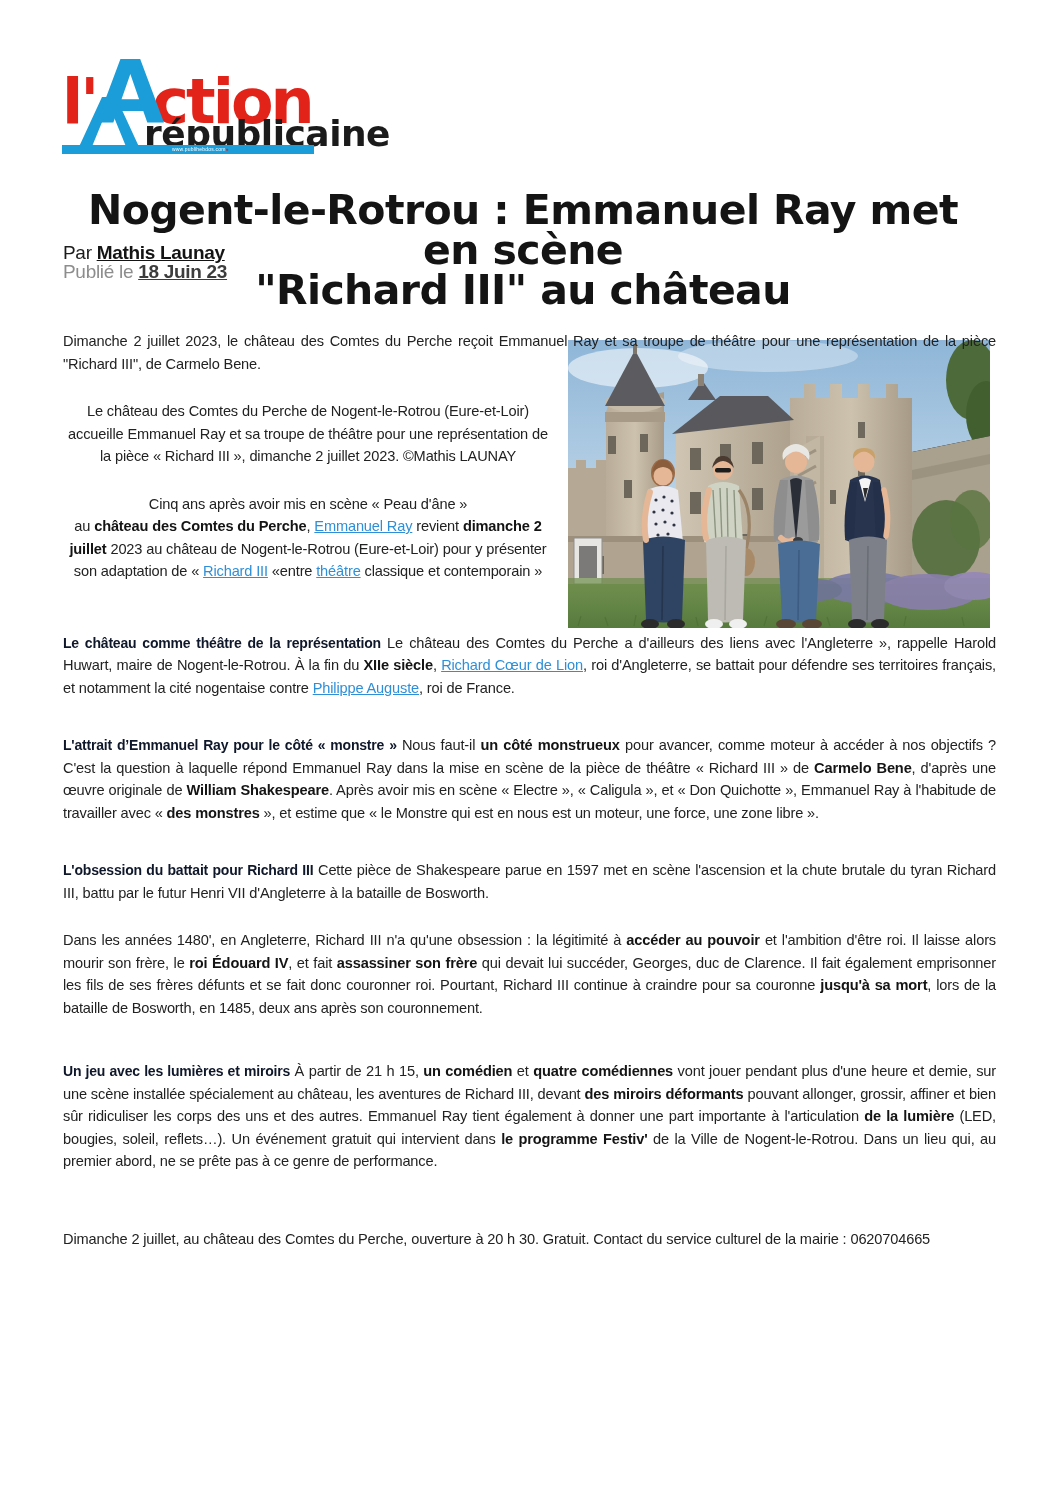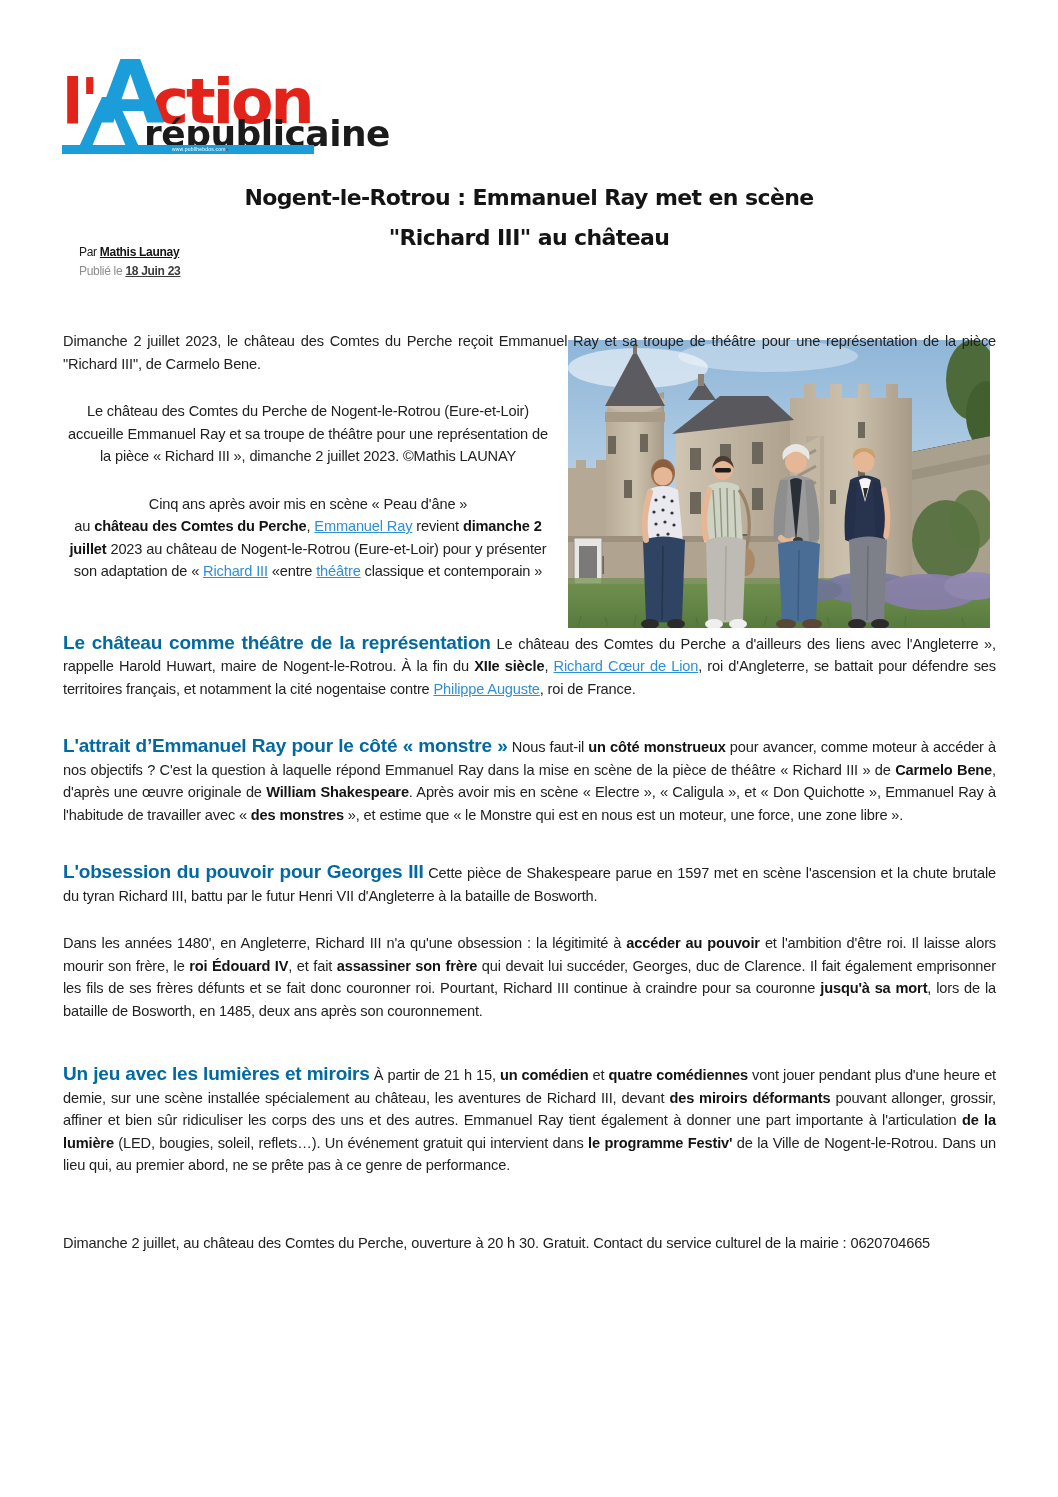--- a/index.html
+++ b/index.html
@@ -91,41 +91,40 @@
     font-family: "Liberation Sans", sans-serif;
     color: #ffffff;
     letter-spacing: 0.2px;
     white-space: nowrap;
   }
   .logo-url .dot { color: #e2231a; }
 
   
   .headline {
     position: absolute;
-    left: 62px;
+    left: 56px;
     top: 163px;
     width: 934px;
     text-align: center;
     font-family: "DejaVu Sans", sans-serif;
     font-weight: bold;
-    font-size: 22px;
+    font-size: 41px;
     line-height: 40px;
     letter-spacing: -0.6px;
     color: #141414;
   }
 
   
   .byline {
     position: absolute;
     left: 63px;
     top: 243px;
-    font-size: 12px;
+    font-size: 19px;
     line-height: 19px;
     letter-spacing: -0.3px;
-    margin-left: 16px;
   }
   .byline .by-label { color: #1b1b1b; font-weight: normal; }
   .byline .author { font-weight: bold; text-decoration: underline; color: #141414; }
   .byline .pub-label { color: #8d8d8d; }
   .byline .pub-date { color: #3c3c3c; text-decoration: underline; font-weight: bold; }
 
   
   .body-col {
     position: absolute;
     left: 63px;
@@ -143,22 +142,22 @@
   }
   .narrow { width: 490px; text-align: center; }
   b, strong { font-weight: bold; color: #141414; }
   a.lnk {
     color: #2e8fd8;
     text-decoration: underline;
     cursor: pointer;
   }
   .sec-head {
     font-weight: bold;
-    font-size: 19px;
-    color: #0369a1;
+    font-size: 14px;
+    color: #0f172a;
     letter-spacing: -0.2px;
   }
 
   .gap-s { height: 10px; }
   .gap-m { height: 20px; }
 
   
   .photo {
     position: absolute;
     left: 568px;
@@ -395,21 +394,21 @@
     <div style="height:34px"></div>
 
     <p><span class="sec-head">Le château comme théâtre de la représentation</span><span> Le château des Comtes du Perche a d'ailleurs des liens avec l'Angleterre », rappelle Harold Huwart, maire de Nogent-le-Rotrou. À la fin du </span><b>XIIe siècle</b><span>, </span><a class="lnk">Richard Cœur de Lion</a><span>, roi d'Angleterre, se battait pour défendre ses territoires français, et notamment la cité nogentaise contre </span><a class="lnk">Philippe Auguste</a><span>, roi de France.</span></p>
 
     <div class="gap-m"></div>
 
     <p><span class="sec-head">L'attrait d’Emmanuel Ray pour le côté « monstre »</span><span> Nous faut-il </span><b>un côté monstrueux</b><span> pour avancer, comme moteur à accéder à nos objectifs ? C'est la question à laquelle répond Emmanuel Ray dans la mise en scène de la pièce de théâtre « Richard III » de </span><b>Carmelo Bene</b><span>, d'après une œuvre originale de </span><b>William Shakespeare</b><span>. Après avoir mis en scène « Electre », « Caligula », et « Don Quichotte », Emmanuel Ray à l'habitude de travailler avec « </span><b>des monstres</b><span> », et estime que « le Monstre qui est en nous est un moteur, une force, une zone libre ».</span></p>
 
     <div class="gap-m"></div>
 
-    <p><span class="sec-head">L'obsession du pouvoir pour Georges III</span><span> Cette pièce de Shakespeare parue en 1597 met en scène l'ascension et la chute brutale du tyran Richard III, battu par le futur Henri VII d'Angleterre à la bataille de Bosworth.</span></p>
+    <p><span class="sec-head">L'obsession du battait pour Richard III</span><span> Cette pièce de Shakespeare parue en 1597 met en scène l'ascension et la chute brutale du tyran Richard III, battu par le futur Henri VII d'Angleterre à la bataille de Bosworth.</span></p>
 
     <div class="gap-s"></div>
 
     <p><span>Dans les années 1480', en Angleterre, Richard III n'a qu'une obsession : la légitimité à </span><b>accéder au pouvoir</b><span> et l'ambition d'être roi. Il laisse alors mourir son frère, le </span><b>roi Édouard IV</b><span>, et fait </span><b>assassiner son frère</b><span> qui devait lui succéder, Georges, duc de Clarence. Il fait également emprisonner les fils de ses frères défunts et se fait donc couronner roi. Pourtant, Richard III continue à craindre pour sa couronne </span><b>jusqu'à sa mort</b><span>, lors de la bataille de Bosworth, en 1485, deux ans après son couronnement.</span></p>
 
     <div style="height:26px"></div>
 
     <p><span class="sec-head">Un jeu avec les lumières et miroirs</span><span> À partir de 21 h 15, </span><b>un comédien</b><span> et </span><b>quatre comédiennes</b><span> vont jouer pendant plus d'une heure et demie, sur une scène installée spécialement au château, les aventures de Richard III, devant </span><b>des miroirs déformants</b><span> pouvant allonger, grossir, affiner et bien sûr ridiculiser les corps des uns et des autres. Emmanuel Ray tient également à donner une part importante à l'articulation </span><b>de la lumière</b><span> (LED, bougies, soleil, reflets…).  Un événement gratuit qui intervient dans </span><b>le programme Festiv'</b><span> de la Ville de Nogent-le-Rotrou. Dans un lieu qui, au premier abord, ne se prête pas à ce genre de performance.</span></p>
 
     <div class="gap-m"></div>

